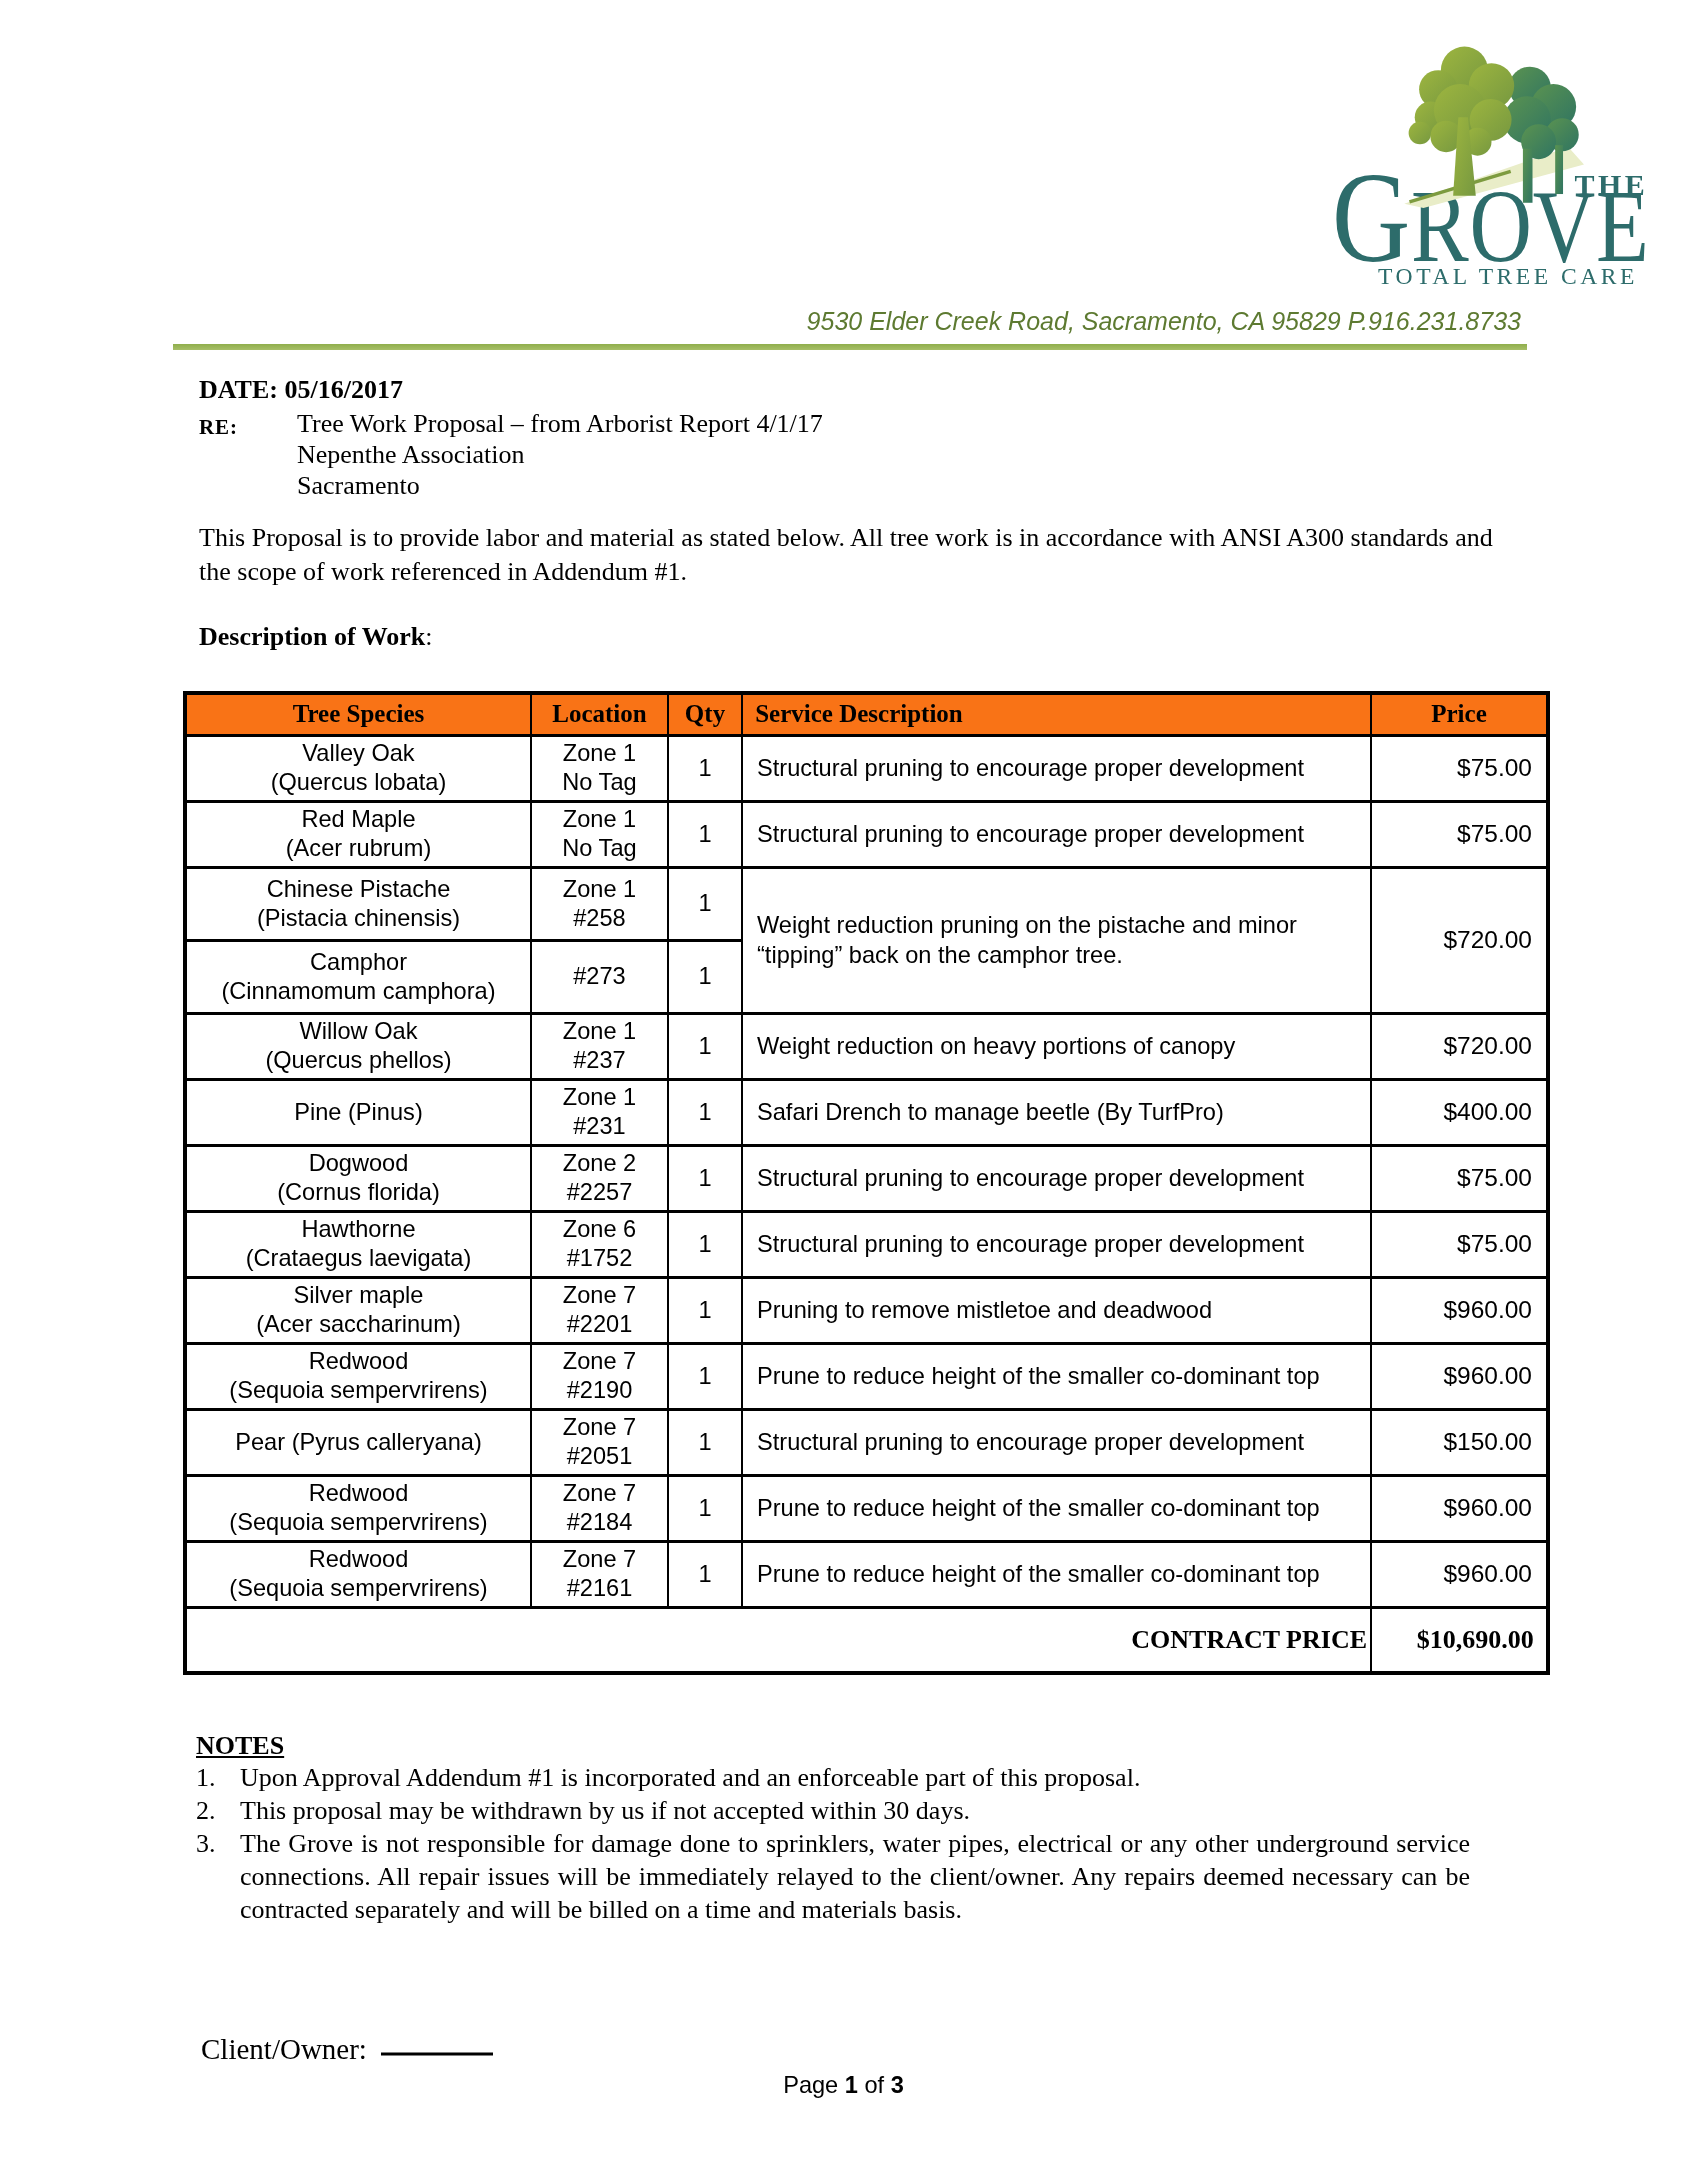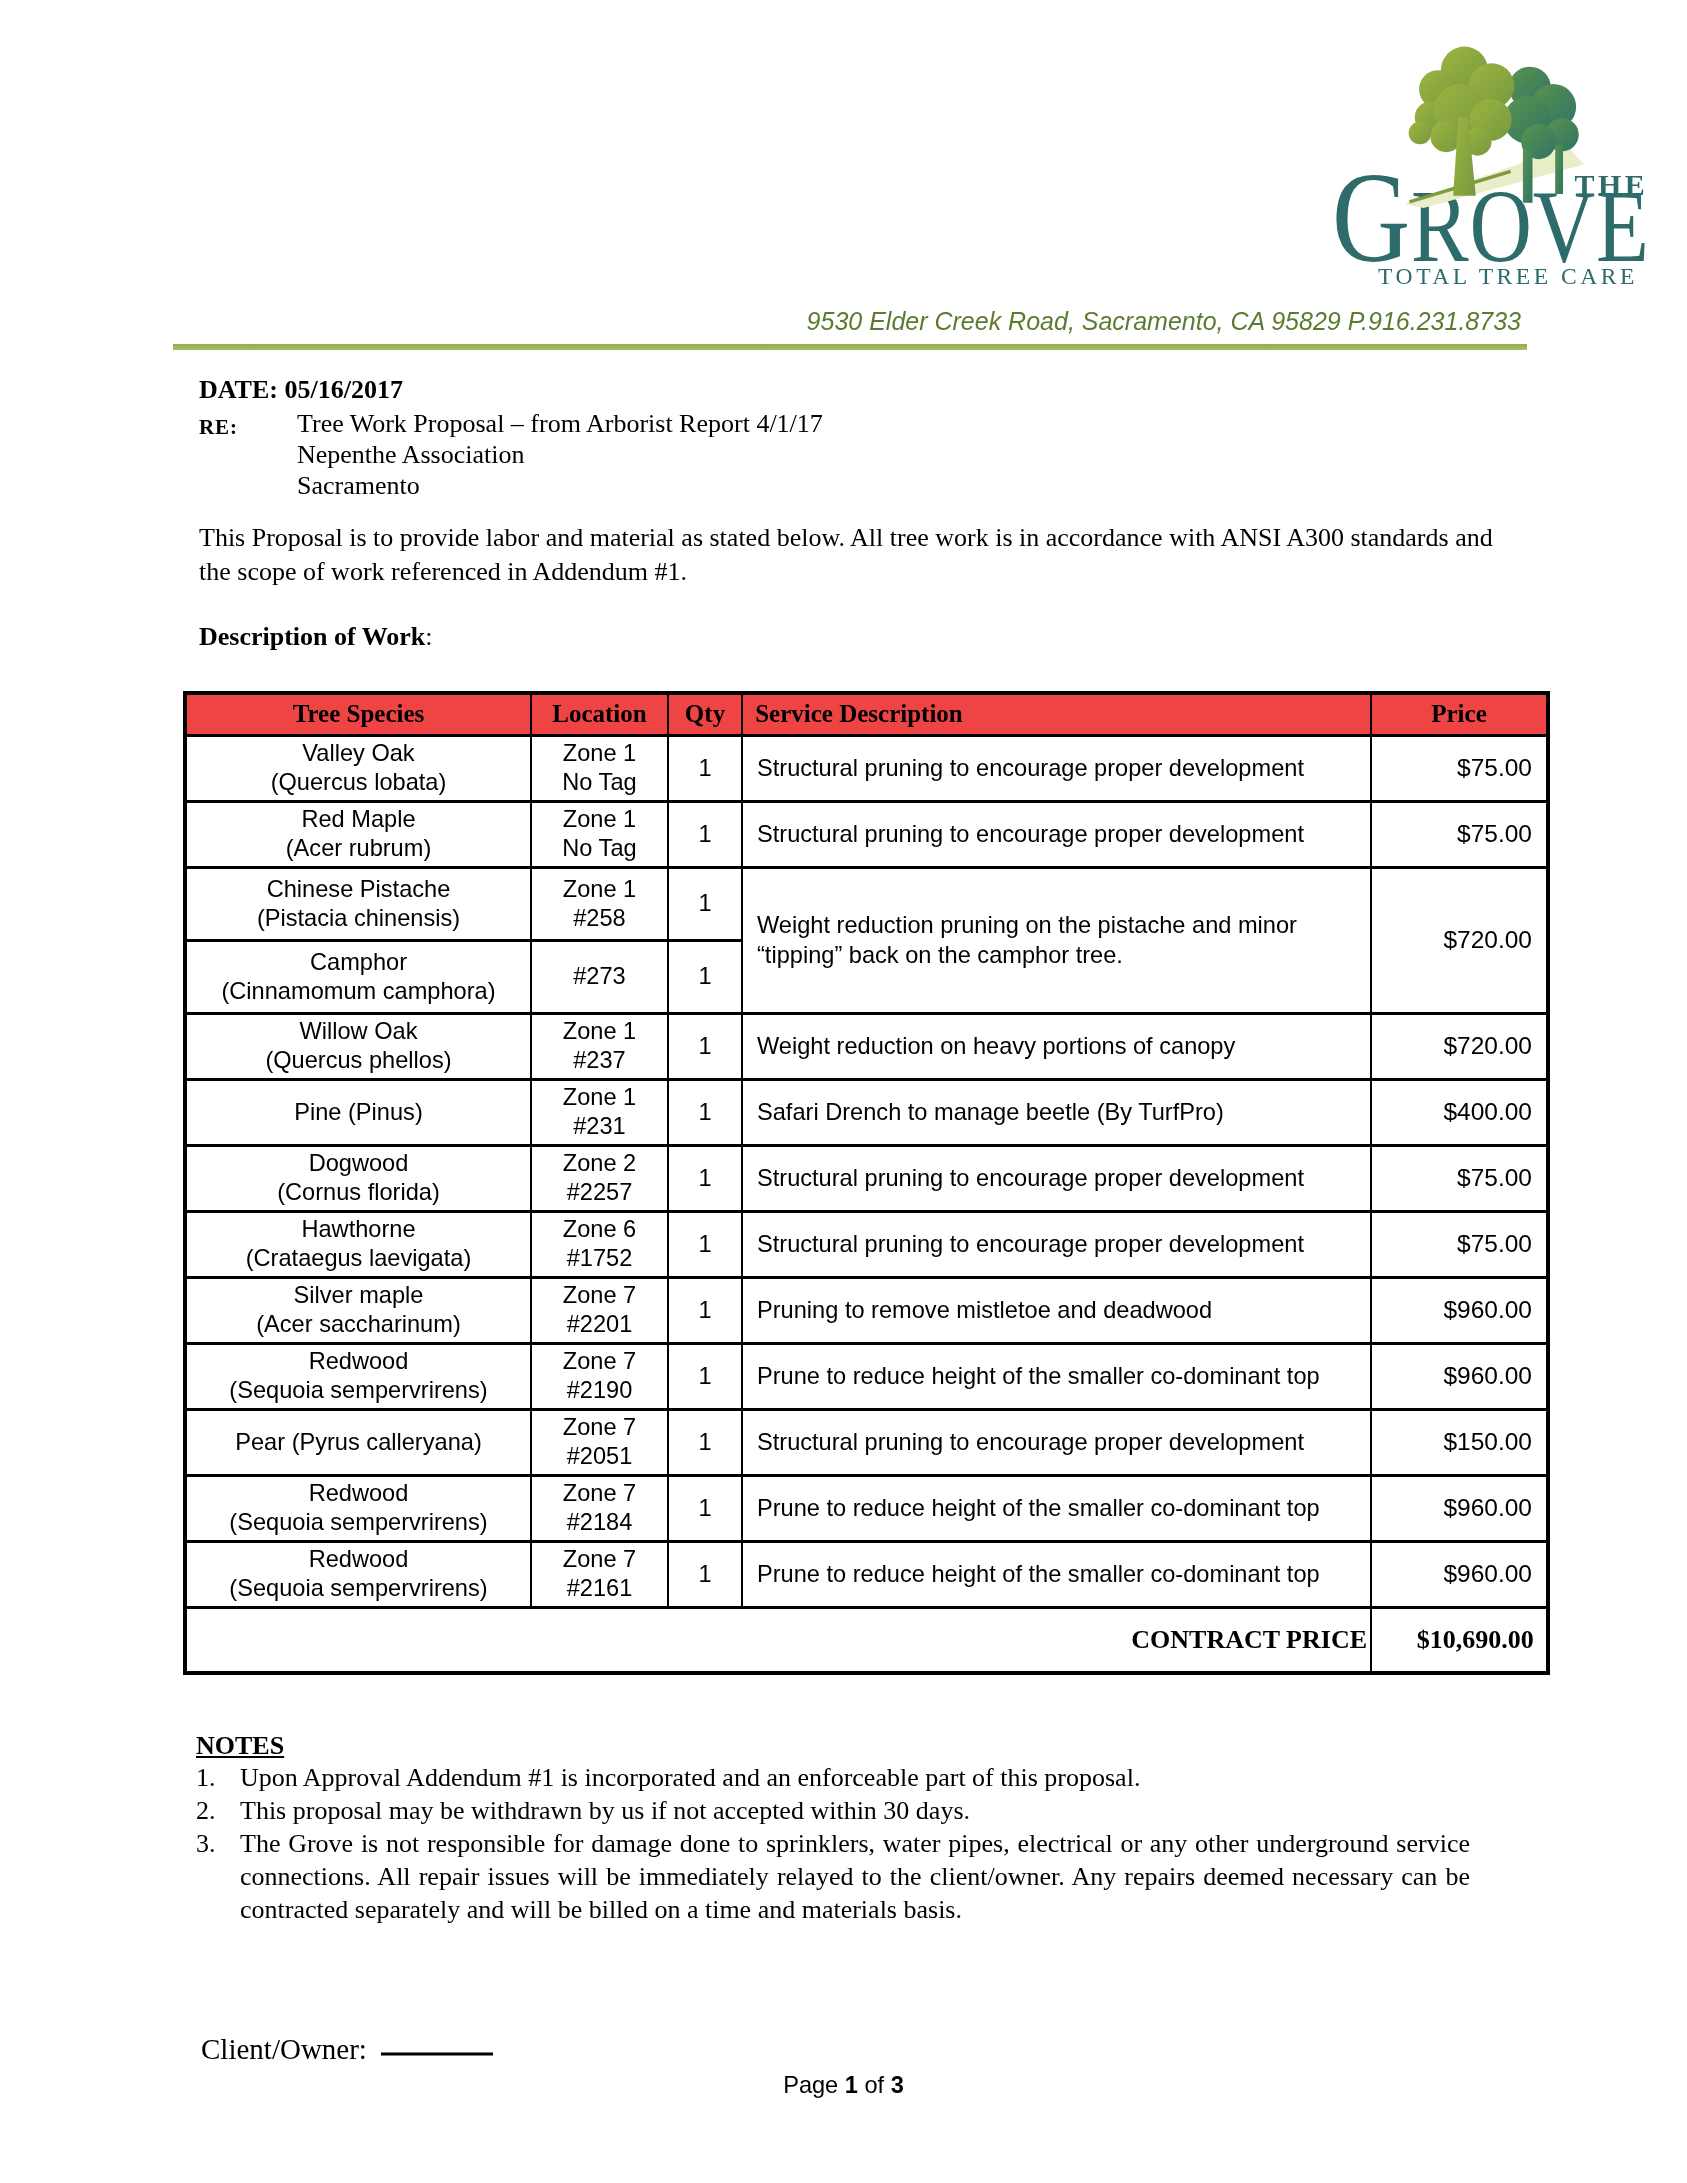--- a/index.html
+++ b/index.html
@@ -141,21 +141,21 @@
   table.work { border: 4.4px solid #000; }
   table.work th, table.work td {
     border: 2.6px solid #000;
     border-top-width: 3.5px;
     border-bottom-width: 3.5px;
     vertical-align: middle;
     overflow: hidden;
   }
   table.work thead tr { height: 42px; }
   table.work thead th {
-    background: #ef4444;
+    background: #f97316;
     font-family: "Liberation Serif", serif;
     font-size: 25px;
     font-weight: bold;
     text-align: center;
   }
   table.work thead th.col3 { text-align: left; padding-left: 12.2px; }
   table.work tbody tr { height: 66px; }
   table.work tbody tr.pair { height: 73px; }
   .c-species, .c-loc { text-align: center; line-height: 29px; padding: 1.7px 3.5px; }
   .c-qty { text-align: center; }

